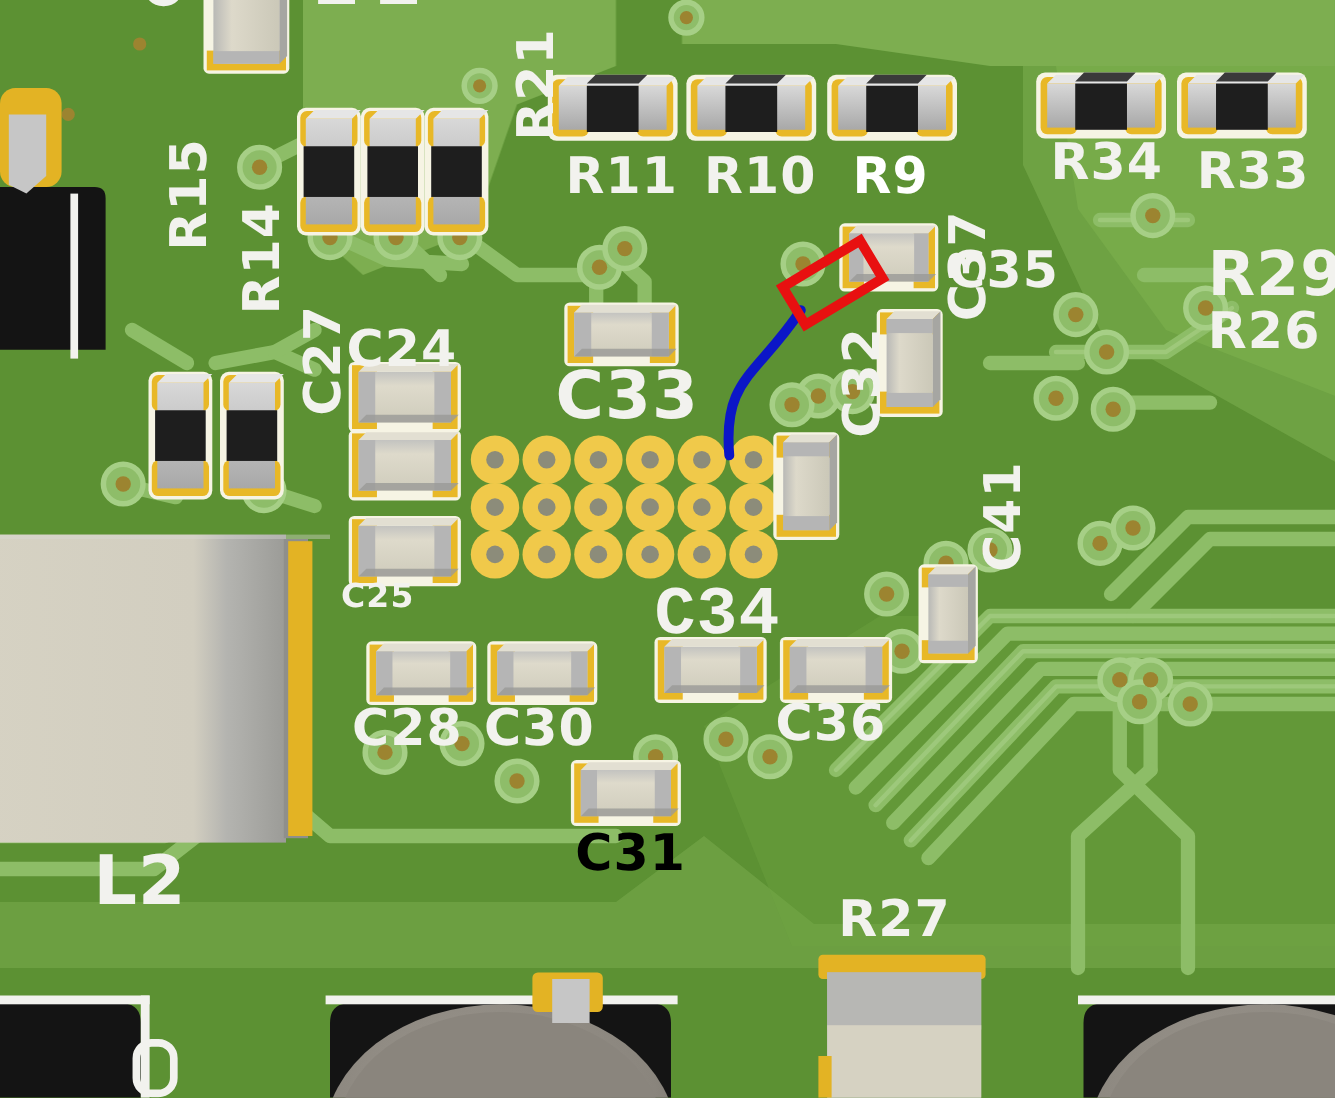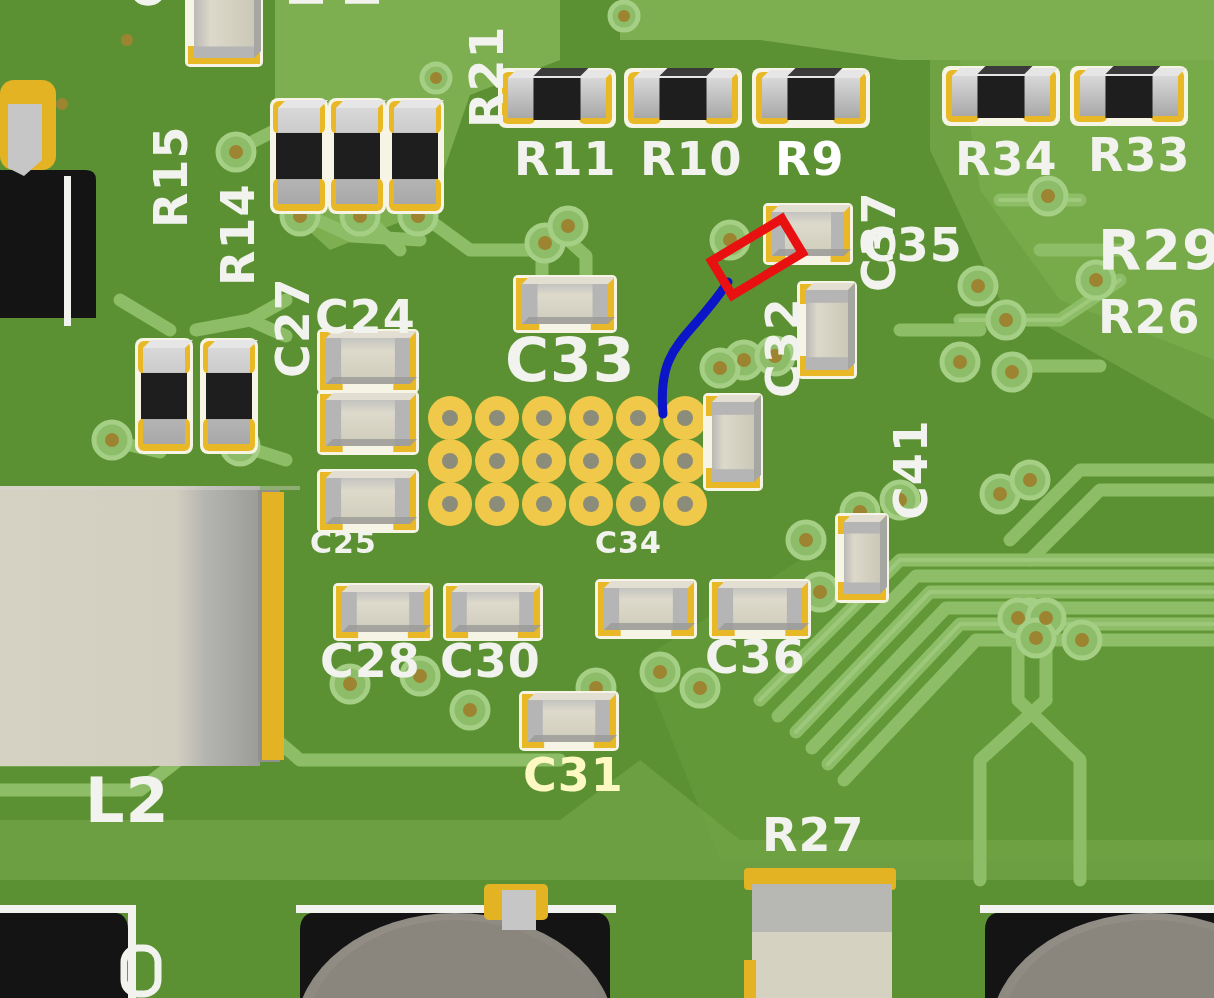--- a/index.html
+++ b/index.html
@@ -527,33 +527,33 @@
       <div class="silk" style="left: 126px; top: 8px; font-size: 46px; color: rgb(242, 242, 238); transform-origin: 0px 0px; transform: rotate(-90deg);">C13</div>
       <div class="silk" style="left: 284px; top: 8px; font-size: 46px; color: rgb(242, 242, 238); transform-origin: 0px 0px; transform: rotate(-90deg);">R16</div>
       <div class="silk" style="left: 340px; top: 8px; font-size: 46px; color: rgb(242, 242, 238); transform-origin: 0px 0px; transform: rotate(-90deg);">R20</div>
       <div class="silk" style="left: 464px; top: 128px; font-size: 46px; color: rgb(242, 242, 238); transform-origin: 0px 0px; transform: rotate(-90deg);">R21</div>
       <div class="silk" style="left: 148px; top: 228px; font-size: 46px; color: rgb(242, 242, 238); transform-origin: 0px 0px; transform: rotate(-90deg);">R15</div>
       <div class="silk" style="left: 215px; top: 286px; font-size: 46px; color: rgb(242, 242, 238); transform-origin: 0px 0px; transform: rotate(-90deg);">R14</div>
       <div class="silk" style="left: 270px; top: 378px; font-size: 46px; color: rgb(242, 242, 238); transform-origin: 0px 0px; transform: rotate(-90deg);">C27</div>
       <div class="silk" style="left: 514px; top: 136px; font-size: 46px; color: rgb(242, 242, 238); text-align: right;">R11</div>
       <div class="silk" style="left: 640px; top: 136px; font-size: 46px; color: rgb(242, 242, 238); text-align: center;">R10</div>
       <div class="silk" style="left: 775px; top: 136px; font-size: 46px; color: #ffffff;">R9</div>
-      <div class="silk" style="left: 955px; top: 136px; font-size: 46px; color: rgb(242, 242, 238);">R34</div>
+      <div class="silk" style="left: 955px; top: 124px; font-size: 46px; color: rgb(242, 242, 238);">R34</div>
       <div class="silk" style="left: 1088px; top: 132px; font-size: 46px; color: rgb(242, 242, 238);">R33</div>
       <div class="silk" style="left: 1098px; top: 222px; font-size: 56px; color: rgb(242, 242, 238);">R29</div>
-      <div class="silk" style="left: 1098px; top: 277px; font-size: 46px; color: rgb(242, 242, 238); margin-top: 17px;">R26</div>
+      <div class="silk" style="left: 1098px; top: 277px; font-size: 46px; color: rgb(242, 242, 238);">R26</div>
       <div class="silk" style="left: 862px; top: 222px; font-size: 46px; color: rgb(242, 242, 238);">C35</div>
       <div class="silk" style="left: 856px; top: 292px; font-size: 46px; color: rgb(242, 242, 238); transform-origin: 0px 0px; transform: rotate(-90deg);">C37</div>
       <div class="silk" style="left: 760px; top: 398px; font-size: 46px; color: rgb(242, 242, 238); transform-origin: 0px 0px; transform: rotate(-90deg);">C32</div>
       <div class="silk" style="left: 315px; top: 294px; font-size: 46px; color: rgb(242, 242, 238);">C24</div>
       <div class="silk" style="left: 505px; top: 330px; font-size: 60px; color: rgb(242, 242, 238);">C33</div>
       <div class="silk" style="left: 310px; top: 528px; font-size: 30px; color: rgb(242, 242, 238);">C25</div>
-      <div class="silk" style="left: 595px; top: 528px; font-size: 30px; color: rgb(242, 242, 238);">C34</div>
+      <div class="silk" style="left: 595px; top: 528px; font-size: 62px; color: rgb(242, 242, 238); font-family: Liberation Mono, monospace;">C34</div>
       <div class="silk" style="left: 888px; top: 520px; font-size: 46px; color: rgb(242, 242, 238); transform-origin: 0px 0px; transform: rotate(-90deg);">C41</div>
       <div class="silk" style="left: 320px; top: 638px; font-size: 46px; color: rgb(242, 242, 238);">C28</div>
       <div class="silk" style="left: 440px; top: 638px; font-size: 46px; color: rgb(242, 242, 238);">C30</div>
       <div class="silk" style="left: 705px; top: 634px; font-size: 46px; color: rgb(242, 242, 238); text-align: center;">C36</div>
-      <div class="silk" style="left: 523px; top: 752px; font-size: 46px; color: #fef9c3;">C31</div>
+      <div class="silk" style="left: 523px; top: 752px; font-size: 46px; color: #000000;">C31</div>
       <div class="silk" style="left: 85px; top: 770px; font-size: 62px; color: rgb(242, 242, 238);">L2</div>
       <div class="silk" style="left: 762px; top: 812px; font-size: 46px; color: rgb(242, 242, 238);">R27</div>
     </div>
 
 </div>
 
 </body></html>

